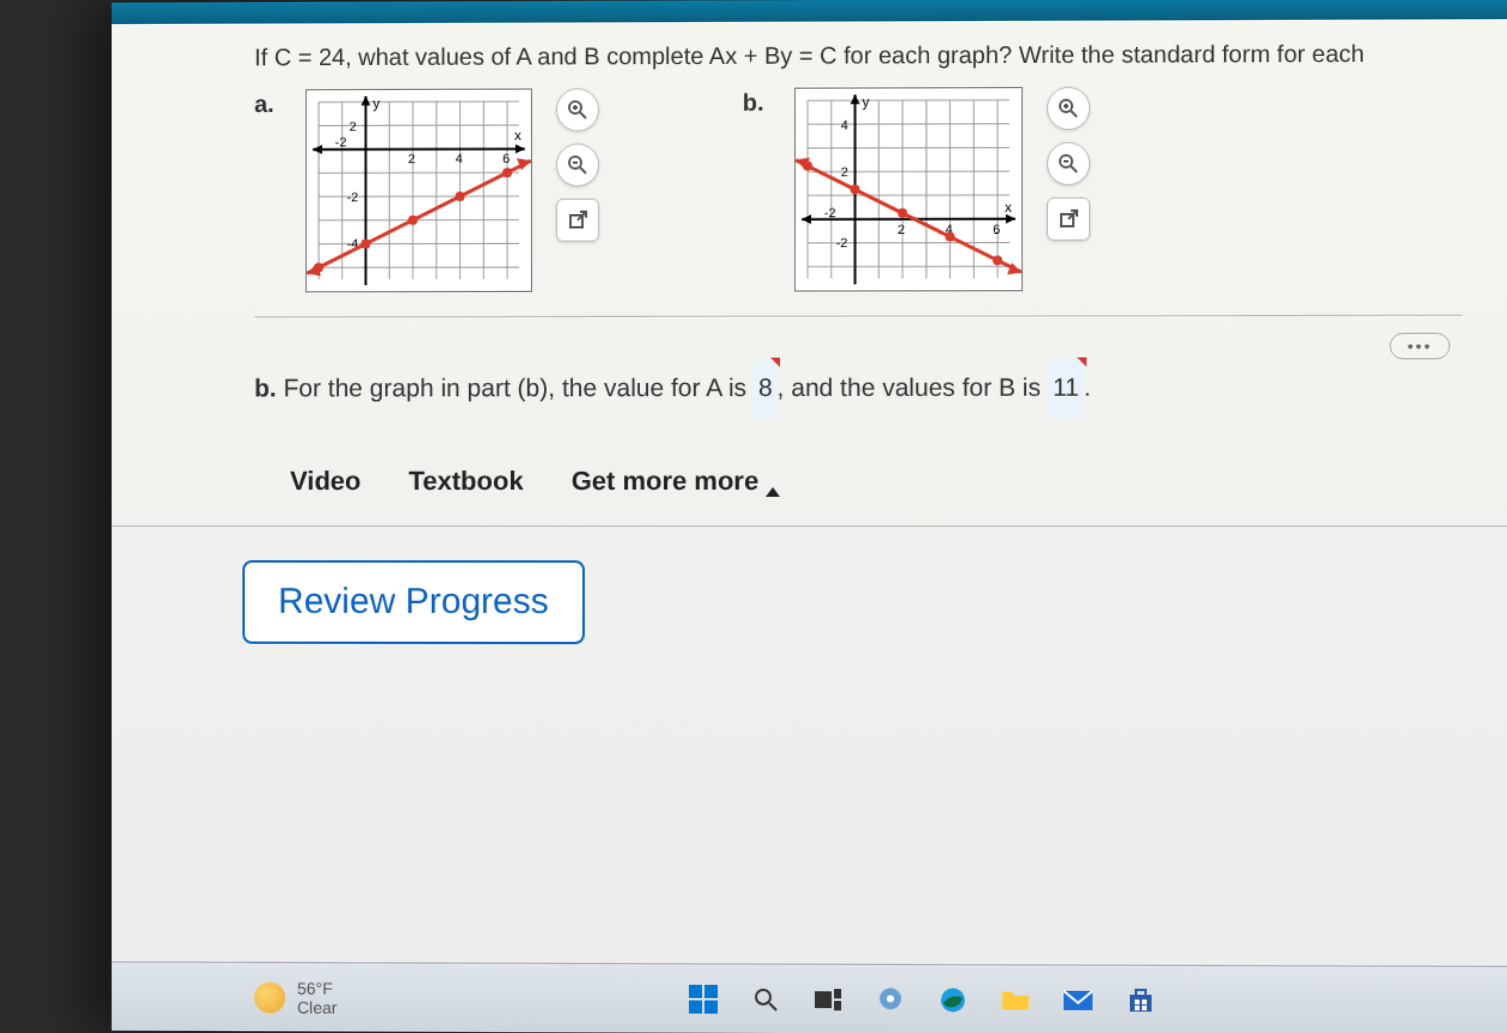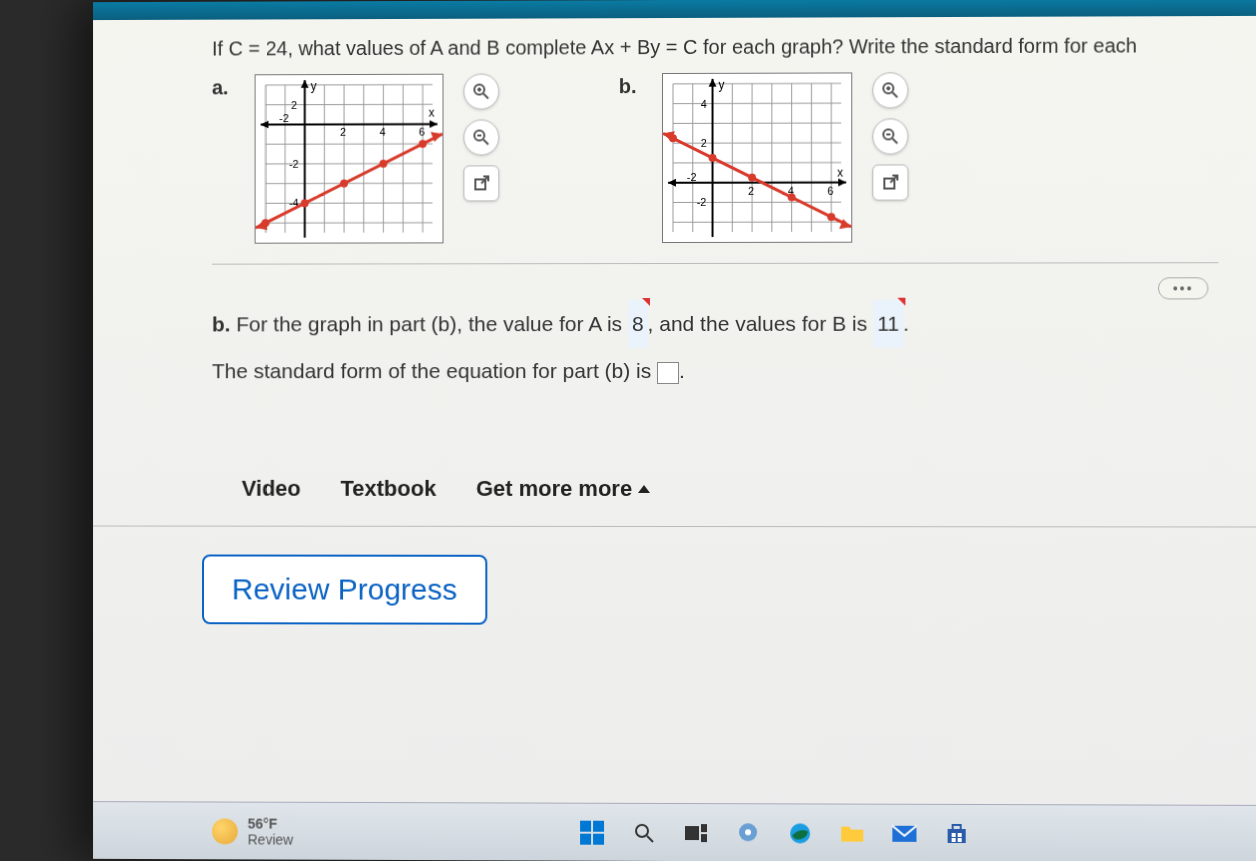--- a/index.html
+++ b/index.html
@@ -73,21 +73,21 @@
     border-top:8px solid #d33;
   }
   .blank-box {
     display:inline-block; width:22px; height:22px;
     border:1px solid #888; vertical-align:middle; background:#fff;
   }
   .help-row {
     display:flex; gap:40px; font-size:22px; font-weight:bold;
     color:#222; padding: 10px 0 24px 30px;
   }
-  .help-link { cursor:pointer; display:flex; align-items:center; gap:6px;margin-top:42px;}
+  .help-link { cursor:pointer; display:flex; align-items:flex-end; gap:6px;}
   .tri-up { width:0;height:0;border-left:6px solid transparent;border-right:6px solid transparent;border-bottom:8px solid #222;}
   .footer-sep { border:none; border-top:1px solid #bbb; }
   .review-btn {
     margin: 28px 0 0 110px;
     display:inline-block;
     padding: 16px 28px;
     border:2px solid #0b63c4;
     border-radius:8px;
     background:#fff;
     color:#0b63c4;
@@ -263,23 +263,20 @@
       </div>
     </div>
 
     <hr class="divider">
     <div class="more-pill">•••</div>
 
     <div class="answer-block">
       <div>
         <b>b.</b><span> For the graph in part (b), the value for A is </span><span class="ans-val">8</span><span>, and the values for B is </span><span class="ans-val">11</span><span>.</span>
       </div>
-      <div>
-        <span>The standard form of the equation for part (b) is </span><span class="blank-box"></span><span>.</span>
-      </div>
     </div>
 
     <div class="help-row">
       <div class="help-link">
           <span>Video</span>
         </div>
       <div class="help-link">
           <span>Textbook</span>
         </div>
       <div class="help-link">
@@ -289,22 +286,22 @@
     </div>
   </div>
 
   <hr class="footer-sep">
   <div class="review-btn">Review Progress</div>
 
   <div class="taskbar">
     <div class="weather">
       <div class="moon"></div>
       <div>
-        <div style="font-weight:bold">56°F</div>
-        <div>Review</div>
+        <div style="font-weight:normal">56°F</div>
+        <div>Clear</div>
       </div>
     </div>
     <div class="tb-center">
       <div class="tb-icon">
           <div class="win-logo">
             <div></div>
             <div></div>
             <div></div>
             <div></div>
           </div>

